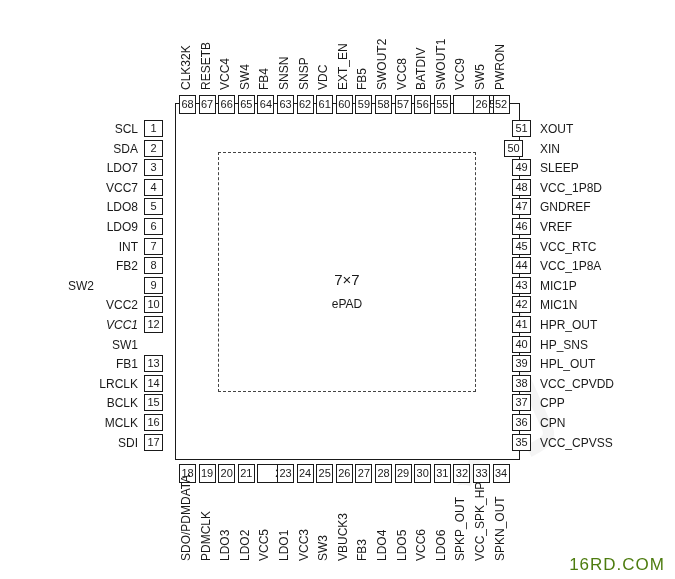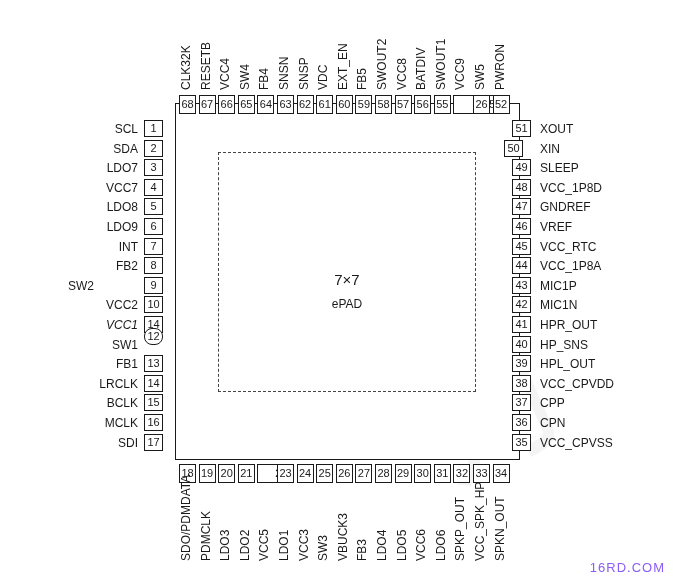--- a/index.html
+++ b/index.html
@@ -99,22 +99,22 @@
   }
   .pin-label.vert {
     transform-origin: left bottom;
     transform: rotate(-90deg);
   }
   
   .wm {
     position: absolute;
     right: 10px;
     bottom: 4px;
-    font-size: 13px;
-    color: #8b5cf6;
+    font-size: 17px;
+    color: #4d7c0f;
     letter-spacing: 1px;
   }
   .wm-big {
     position: absolute;
     left: 415px;
     top: 300px;
     font-size: 150px;
     color: rgba(0,0,0,0.045);
     transform: rotate(-28deg);
     font-family: "Liberation Serif", serif;
@@ -150,21 +150,21 @@
       <div class="pin-box h" style="left:144px; top:237.60000000000002px;">7</div>
       <div class="pin-label left" style="left:24px; top:240.60000000000002px; width:114px;">INT</div>
       <div class="pin-box h" style="left:144px; top:257.20000000000005px;">8</div>
       <div class="pin-label left" style="left:24px; top:260.20000000000005px; width:114px;">FB2</div>
       <div class="pin-box h" style="left:144px; top:276.8px;">9</div>
       <div class="pin-label left" style="left:24px; top:279.8px; width:114px;text-align:center;">SW2</div>
       <div class="pin-box h" style="left:144px; top:296.4px;">10</div>
       <div class="pin-label left" style="left:24px; top:299.4px; width:114px;">VCC2</div>
       <div class="pin-box h" style="left:144px; top:316px;">14</div>
       <div class="pin-label left" style="left:24px; top:319px; width:114px;font-style:italic;">VCC1</div>
-      <div class="pin-box h" style="left:144px; top:328px;border-radius:8px;">12</div>
+      <div class="pin-box h" style="left:144px; top:316px;">12</div>
       <div class="pin-label left" style="left:24px; top:338.6px; width:114px;">SW1</div>
       <div class="pin-box h" style="left:144px; top:355.20000000000005px;">13</div>
       <div class="pin-label left" style="left:24px; top:358.20000000000005px; width:114px;">FB1</div>
       <div class="pin-box h" style="left:144px; top:374.8px;">14</div>
       <div class="pin-label left" style="left:24px; top:377.8px; width:114px;">LRCLK</div>
       <div class="pin-box h" style="left:144px; top:394.40000000000003px;">15</div>
       <div class="pin-label left" style="left:24px; top:397.40000000000003px; width:114px;">BCLK</div>
       <div class="pin-box h" style="left:144px; top:414px;">16</div>
       <div class="pin-label left" style="left:24px; top:417px; width:114px;">MCLK</div>
       <div class="pin-box h" style="left:144px; top:433.6px;">17</div>

